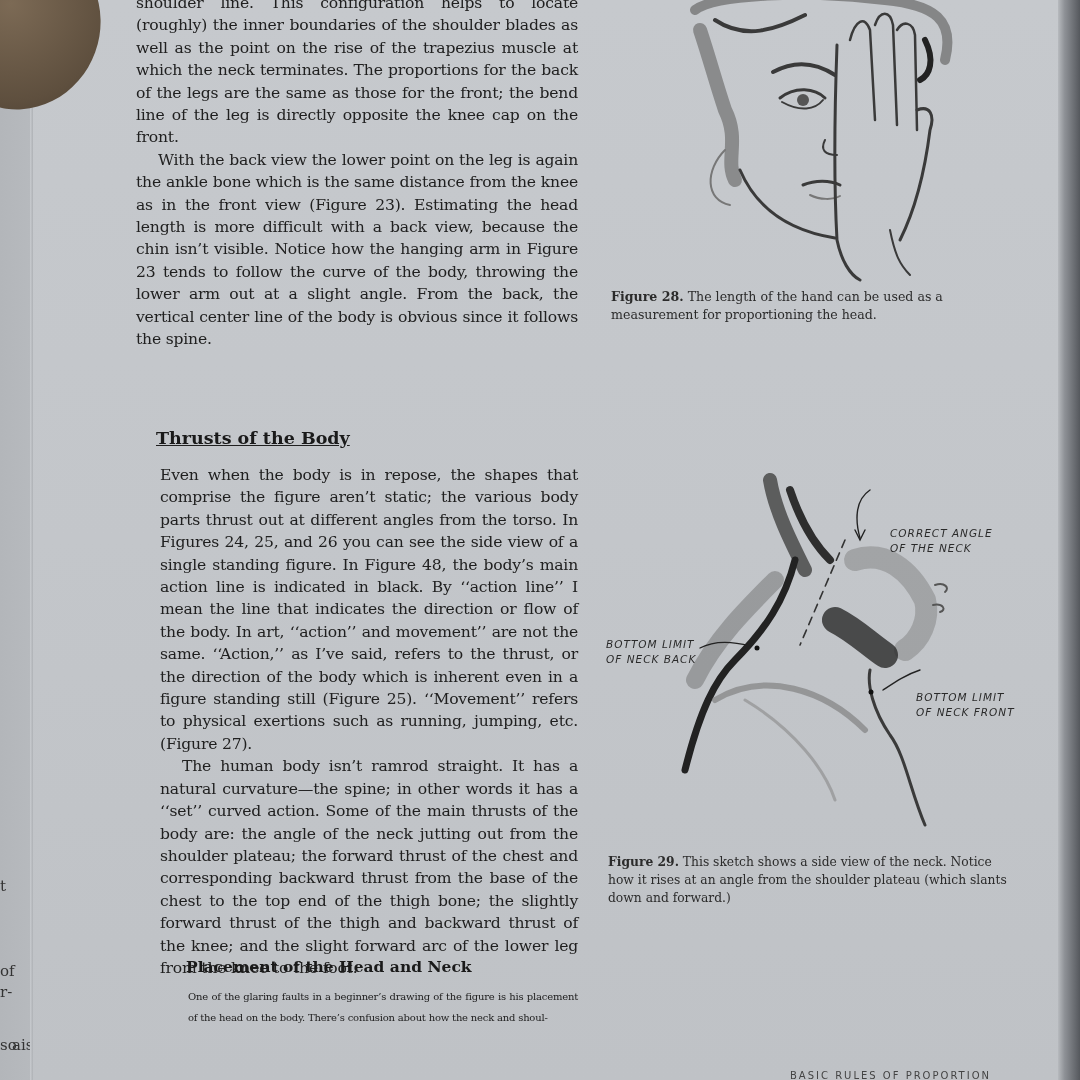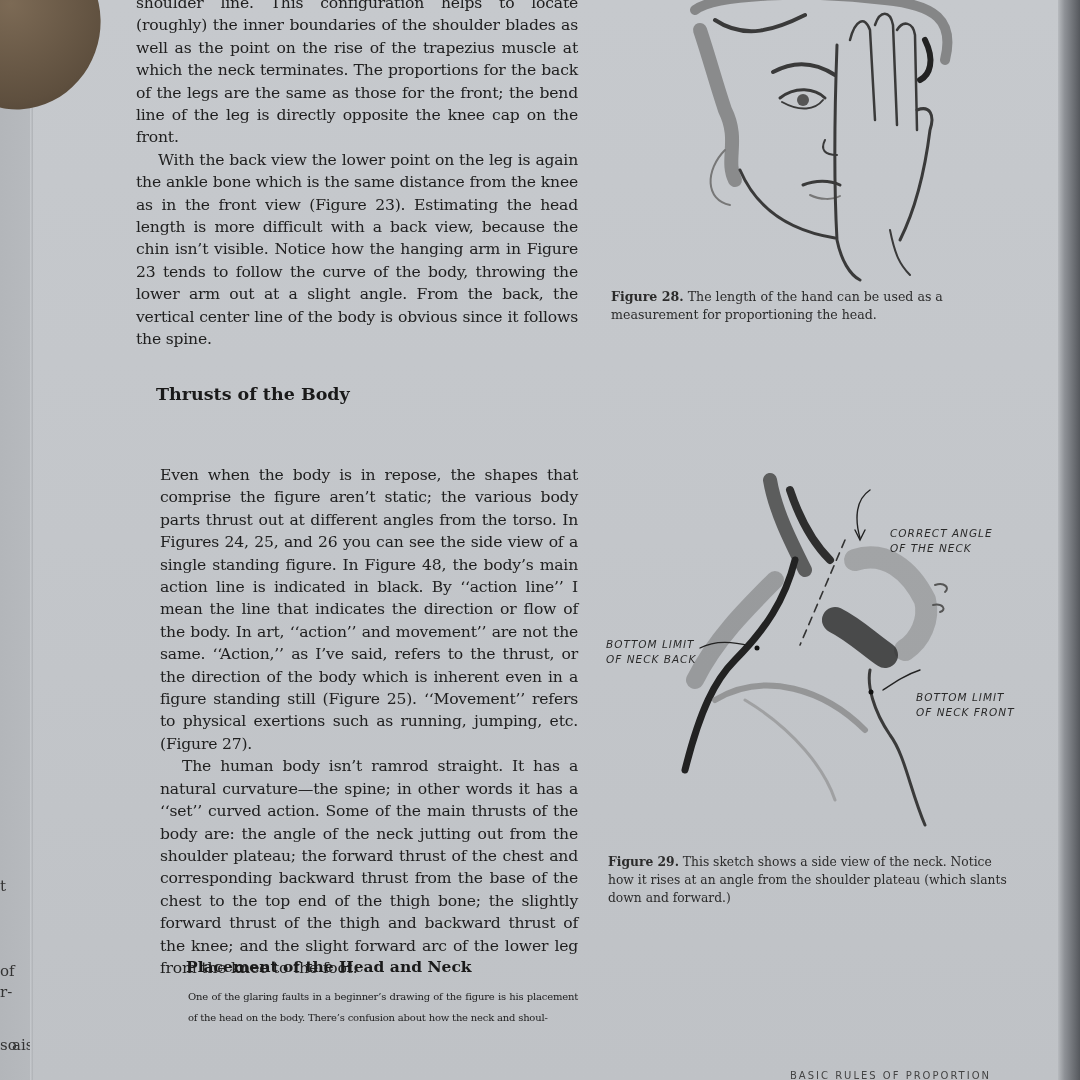--- a/index.html
+++ b/index.html
@@ -82,21 +82,21 @@
 <div class="page"></div>
 <div class="left-fold"></div>
 <div class="thumb"></div>
 <div class="right-edge"></div>
 
 <div class="col body-text" style="left:136px; top:-8px; width:442px;">
   <p>shoulder line. This configuration helps to locate (roughly) the inner boundaries of the shoulder blades as well as the point on the rise of the trapezius muscle at which the neck terminates. The proportions for the back of the legs are the same as those for the front; the bend line of the leg is directly opposite the knee cap on the front.</p>
   <p class="indent">With the back view the lower point on the leg is again the ankle bone which is the same distance from the knee as in the front view (Figure 23). Estimating the head length is more difficult with a back view, because the chin isn’t visible. Notice how the hanging arm in Figure 23 tends to follow the curve of the body, throwing the lower arm out at a slight angle. From the back, the vertical center line of the body is obvious since it follows the spine.</p>
 </div>
 
-<div class="col" style="left:156px; top:384px; width:430px;">
+<div class="col" style="left:156px; top:428px; width:430px;text-decoration:underline;">
   <h2 class="heading">Thrusts of the Body</h2>
 </div>
 
 <div class="col body-text" style="left:160px; top:442px; width:418px;margin-top:22px;">
   <p>Even when the body is in repose, the shapes that comprise the figure aren’t static; the various body parts thrust out at different angles from the torso. In Figures 24, 25, and 26 you can see the side view of a single standing figure. In Figure 48, the body’s main action line is indicated in black. By ‘‘action line’’ I mean the line that indicates the direction or flow of the body. In art, ‘‘action’’ and movement’’ are not the same. ‘‘Action,’’ as I’ve said, refers to the thrust, or the direction of the body which is inherent even in a figure standing still (Figure 25). ‘‘Movement’’ refers to physical exertions such as running, jumping, etc. (Figure 27).</p>
   <p class="indent">The human body isn’t ramrod straight. It has a natural curvature—the spine; in other words it has a ‘‘set’’ curved action. Some of the main thrusts of the body are: the angle of the neck jutting out from the shoulder plateau; the forward thrust of the chest and corresponding backward thrust from the base of the chest to the top end of the thigh bone; the slightly forward thrust of the thigh and backward thrust of the knee; and the slight forward arc of the lower leg from the knee to the foot.</p>
 </div>
 
 <div class="col" style="left:186px; top:957px; width:400px;">
   <h3 class="subheading">Placement of the Head and Neck</h3>

